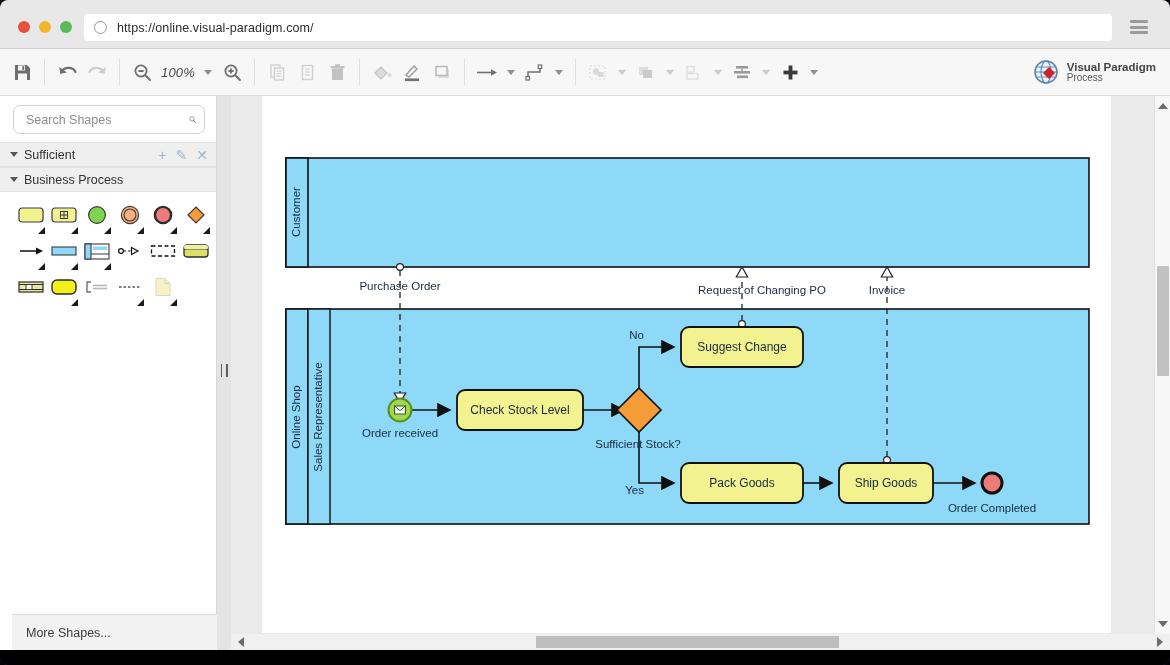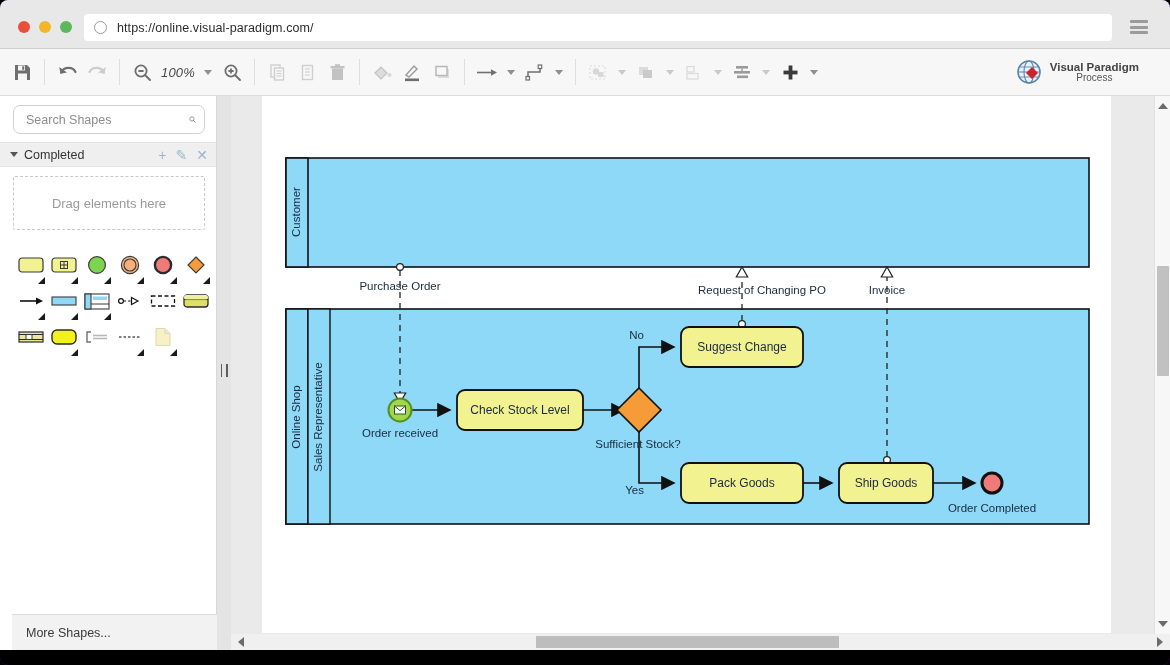--- a/index.html
+++ b/index.html
@@ -70,22 +70,22 @@
     letter-spacing: .2px;
   }
   .caret {
     width: 0; height: 0;
     border-left: 4.5px solid transparent; border-right: 4.5px solid transparent;
     border-top: 5px solid #8f8f8f;
     margin: 0 5px;
   }
   .caret.dim { border-top-color: #c9c9c9; }
   .logo {
-    position: absolute; right: 31px; top: 10px;
-    display: flex; align-items: center; gap: 8px; text-align: center;
+    position: absolute; right: 14px; top: 10px;
+    display: flex; align-items: center; gap: 8px;
   }
   .logo-text { line-height: 1.05; }
   .logo-l1 { font-size: 11.5px; font-weight: bold; color: #444; }
   .logo-l2 { font-size: 10px; color: #555; }
 
   
   .sidebar {
     position: absolute; left: 0; top: 96px; width: 217px; height: 554px;
     background: #fff; border-right: 1px solid #d8d8d8;
   }
@@ -400,34 +400,33 @@
         <input type="text" placeholder="Search Shapes" style="">
         <svg width="15" height="15" viewBox="0 0 15 15">
           <circle cx="6.3" cy="6.3" r="4.6" stroke="#5f5f5f" stroke-width="1.3" fill="none"></circle>
           <line x1="9.7" y1="9.7" x2="13.6" y2="13.6" stroke="#5f5f5f" stroke-width="1.5" stroke-linecap="round"></line>
         </svg>
       </div>
     </div>
 
     <div class="section-head">
       <span class="tri-down"></span>
-      <span>Completed</span>
+      <span>Sufficient</span>
       <span class="sh-actions">
         <span>+</span>
         <span>✎</span>
         <span>✕</span>
       </span>
     </div>
 
-    <div class="scratchpad">
-      <div class="dropzone">
-        <span>Drag elements here</span>
-      </div>
-    </div>
-
+
+    <div class="section-head">
+      <span class="tri-down"></span>
+      <span>Business Process</span>
+    </div>
 
     <div class="palette">
 
       <div class="pal-row">
         <div class="pal-cell">
           <svg width="26" height="16" viewBox="0 0 26 16">
               <rect x="1" y="1" width="24" height="14" rx="3" fill="#f2f291" stroke="#3b3b3b" stroke-width="1.2"></rect>
             </svg>
           <span class="pal-corner"></span>
         </div>

